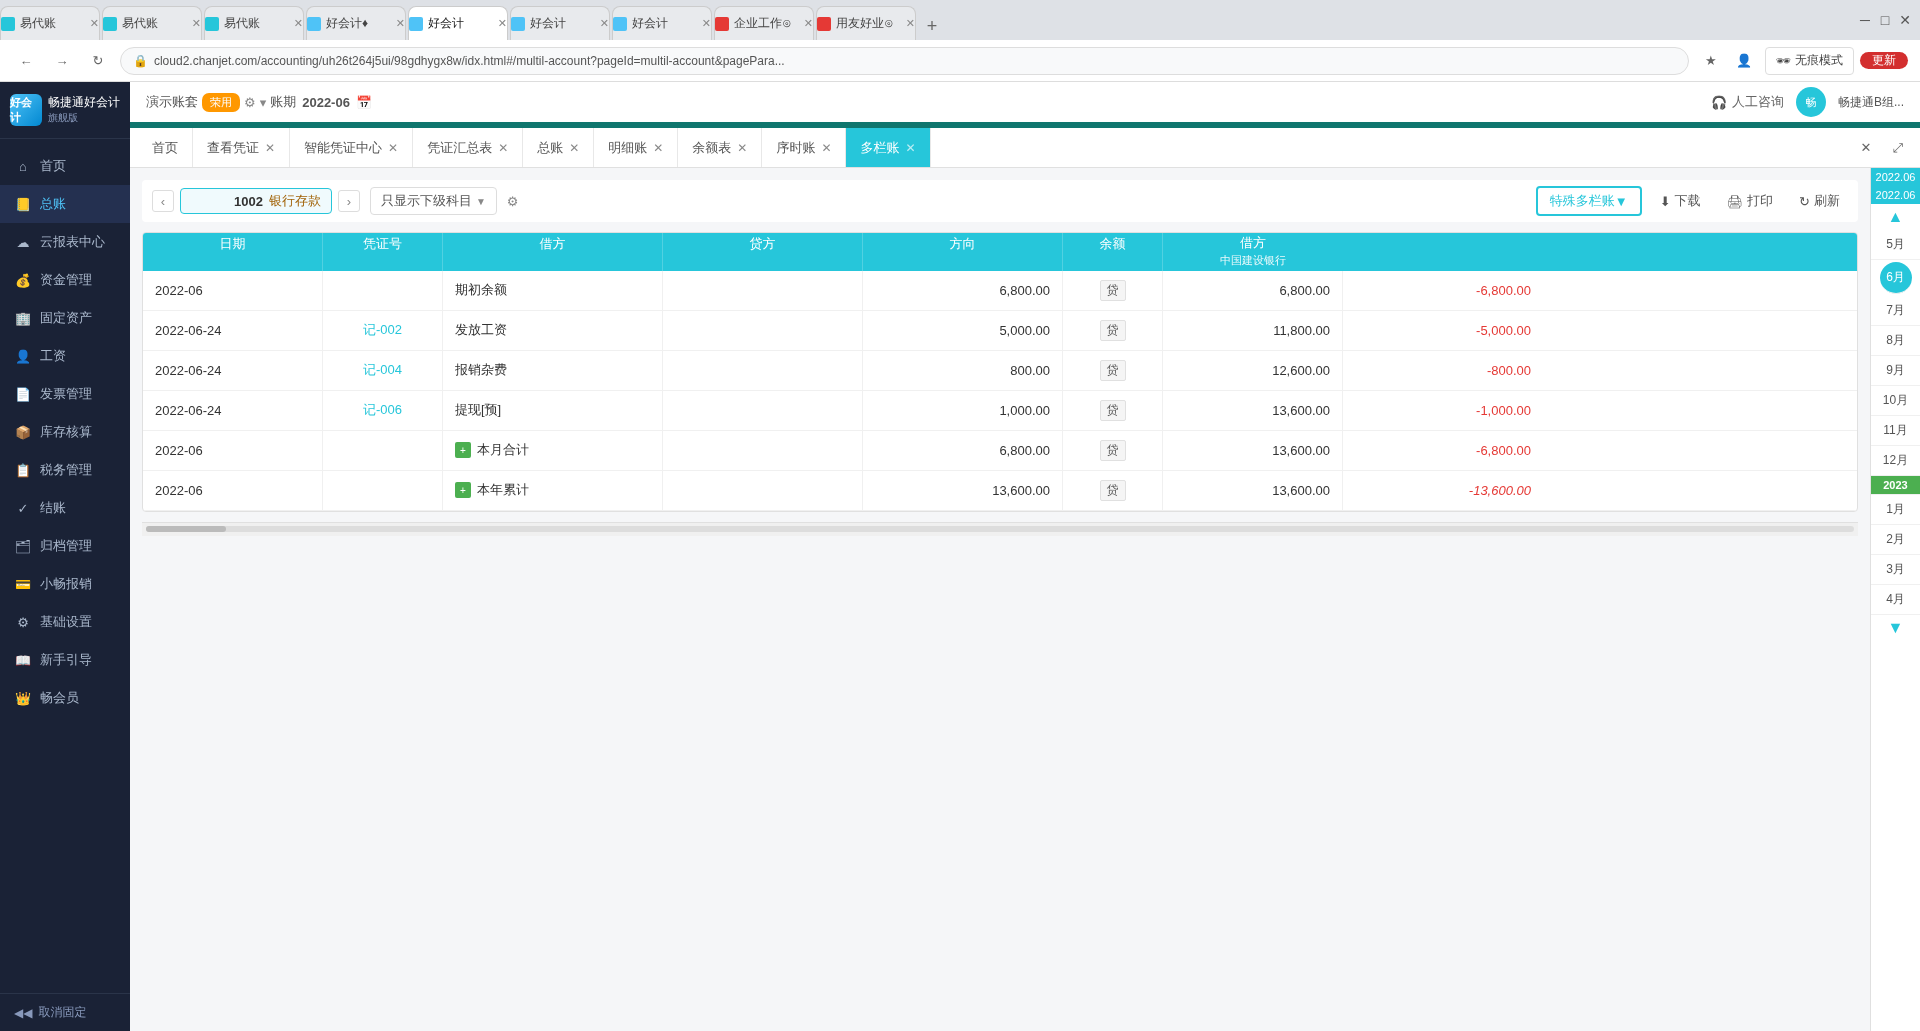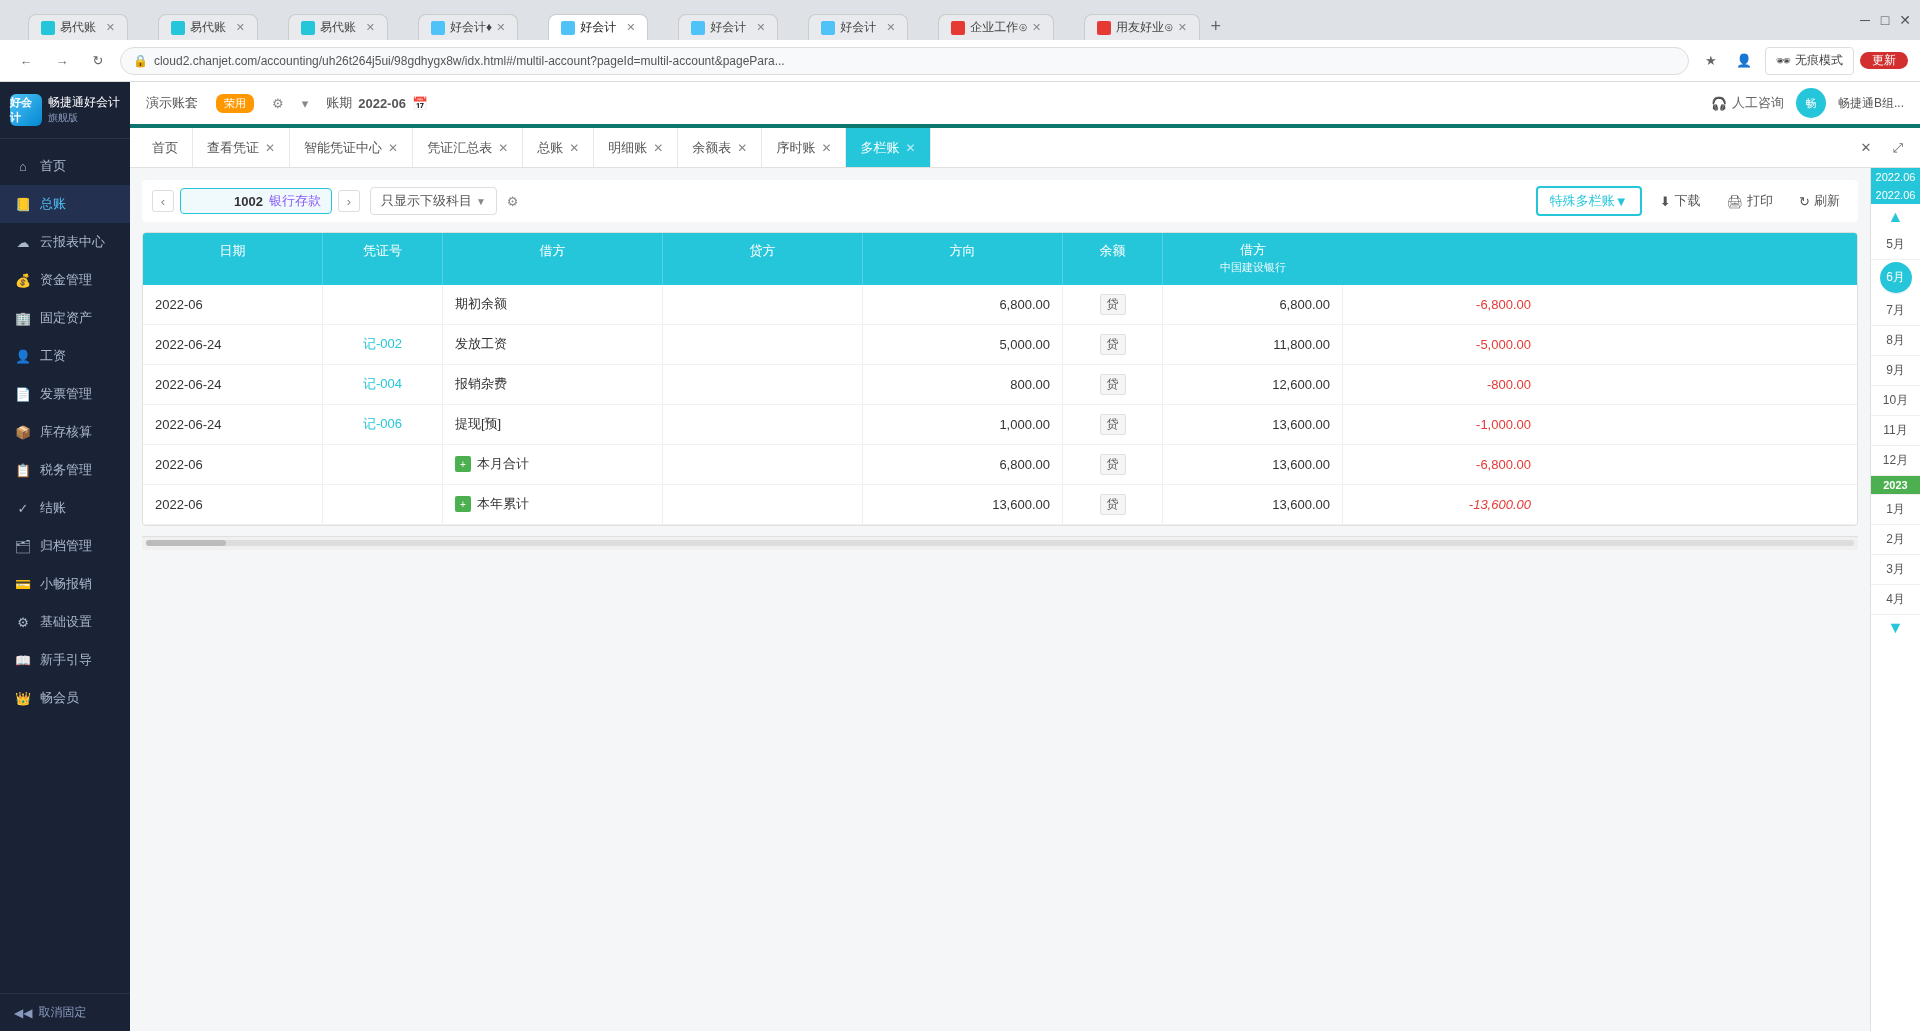--- a/index.html
+++ b/index.html
@@ -1,21 +1,21 @@
 <!DOCTYPE html>
 <html><head>
   <meta charset="utf-8">
   <style>
     * { margin: 0; padding: 0; box-sizing: border-box; }
     body { font-family: 'Microsoft YaHei', Arial, sans-serif; font-size: 13px; background: #f0f2f5; overflow: hidden; width: 1920px; height: 1031px; }
 
     
     .browser-chrome { background: #dee1e6; height: 40px; display: flex; align-items: center; }
     .tab-bar { display: flex; align-items: flex-end; height: 40px; flex: 1; overflow: hidden; }
-    .tab { display: flex; align-items: center; height: 26px; padding: 0 12px; background: #e8eaed; border-radius: 8px 8px 0 0; font-size: 12px; color: #444; min-width: 100px; max-width: 150px; cursor: pointer; border: 1px solid #ccc; border-bottom: none; margin-right: 2px; position: relative; margin-left: 28px; }
+    .tab { display: flex; align-items: center; height: 34px; padding: 0 0; background: #e8eaed; border-radius: 8px 8px 0 0; font-size: 12px; color: #444; min-width: 100px; max-width: 150px; cursor: pointer; border: 1px solid #ccc; border-bottom: none; margin-right: 2px; position: relative; }
     .tab.active { background: #fff; color: #222; z-index: 1; }
     .tab-icon { width: 14px; height: 14px; margin-right: 5px; border-radius: 2px; flex-shrink: 0; }
     .tab-label { flex: 1; overflow: hidden; white-space: nowrap; text-overflow: ellipsis; font-size: 12px; }
     .tab-close { margin-left: 4px; cursor: pointer; color: #888; font-size: 11px; }
     .new-tab-btn { width: 28px; height: 28px; display: flex; align-items: center; justify-content: center; cursor: pointer; color: #666; font-size: 18px; }
     .browser-controls { display: flex; align-items: center; gap: 6px; margin-right: 8px; }
     .win-btn { width: 14px; height: 14px; cursor: pointer; color: #555; font-size: 14px; display: flex; align-items: center; justify-content: center; }
 
     
     .address-bar-row { background: #fff; height: 42px; display: flex; align-items: center; padding: 0 12px; gap: 8px; border-bottom: 1px solid #ddd; }
@@ -40,21 +40,21 @@
     .sidebar-nav { flex: 1; overflow-y: auto; padding: 8px 0; }
     .nav-item { display: flex; align-items: center; gap: 8px; padding: 10px 14px; color: #aab8cc; cursor: pointer; font-size: 13px; }
     .nav-item.active { background: #243050; color: #4fc3f7; }
     .nav-item-icon { width: 18px; height: 18px; flex-shrink: 0; display: flex; align-items: center; justify-content: center; }
     .sidebar-footer { padding: 10px 14px; color: #8899bb; font-size: 12px; cursor: pointer; display: flex; align-items: center; gap: 6px; border-top: 1px solid #2a3449; }
 
     
     .main-content { flex: 1; display: flex; flex-direction: column; overflow: hidden; background: #f0f2f5; }
 
     
-    .app-header { height: 46px; background: #fff; display: flex; align-items: center; padding: 0 16px; border-bottom: 4px solid #0f766e; gap: 18px; }
+    .app-header { height: 46px; background: #fff; display: flex; align-items: center; padding: 0 16px; border-bottom: 6px solid #0f766e; gap: 4px; }
     .demo-badge { background: #ff9800; color: #fff; font-size: 11px; padding: 2px 8px; border-radius: 7px; }
     .period-info { display: flex; align-items: center; gap: 6px; color: #555; font-size: 13px; }
     .header-right { margin-left: auto; display: flex; align-items: center; gap: 12px; }
     .consult-btn { display: flex; align-items: center; gap: 4px; color: #666; font-size: 13px; cursor: pointer; }
     .user-avatar { width: 30px; height: 30px; background: #26c6da; border-radius: 50%; display: flex; align-items: center; justify-content: center; color: #fff; font-size: 11px; }
     .user-name { font-size: 12px; color: #555; }
 
     
     .page-tabs { height: 40px; background: #fff; display: flex; align-items: center; padding: 0 0 0 8px; border-bottom: 1px solid #e0e0e0; overflow-x: auto; }
     .page-tab { display: flex; align-items: center; height: 40px; padding: 0 14px; font-size: 13px; color: #555; cursor: pointer; border-right: 1px solid #e8e8e8; white-space: nowrap; gap: 6px; }
@@ -68,31 +68,31 @@
 
     
     .ledger-area { flex: 1; padding: 12px; overflow: auto; background: #f5f6f8; display: flex; flex-direction: column; gap: 10px; }
 
     
     .ledger-toolbar { display: flex; align-items: center; gap: 10px; background: #fff; padding: 6px 10px; border-radius: 4px; }
     .account-nav { display: flex; align-items: center; gap: 6px; }
     .nav-arrow { width: 22px; height: 22px; display: flex; align-items: center; justify-content: center; cursor: pointer; color: #888; border: 1px solid #ddd; border-radius: 3px; }
     .account-code-name { display: flex; align-items: center; gap: 6px; background: #f0fafd; border: 1px solid #26c6da; border-radius: 4px; padding: 3px 10px; min-width: 140px; }
     .account-code { font-weight: bold; color: #333; margin-left: 43px; }
-    .account-name { color: #8b5cf6; }
+    .account-name { color: #a16207; }
     .filter-btn { display: flex; align-items: center; gap: 4px; background: #fff; border: 1px solid #ddd; border-radius: 4px; padding: 4px 10px; cursor: pointer; color: #555; font-size: 13px; }
     .filter-arrow { font-size: 10px; color: #888; }
     .toolbar-right { margin-left: auto; display: flex; align-items: center; gap: 10px; }
     .multi-col-btn { background: #fff; border: 2px solid #26c6da; color: #26c6da; border-radius: 4px; padding: 4px 12px; cursor: pointer; font-size: 13px; display: flex; align-items: center; }
     .action-btn { display: flex; align-items: center; gap: 4px; color: #555; cursor: pointer; font-size: 13px; padding: 4px 8px; }
 
     
     .ledger-table { background: #fff; border-radius: 4px; overflow: hidden; border: 1px solid #e0e0e0; }
     .table-header { background: #26c6da; display: grid; grid-template-columns: 180px 120px 220px 200px 200px 100px 180px 200px; color: #fff; }
-    .th { padding: 9px 12px; font-size: 13px; font-weight: 500; text-align: center; border-right: 1px solid rgba(255,255,255,0.2); }
+    .th { padding: 2px 12px; font-size: 13px; font-weight: 500; text-align: center; border-right: 1px solid rgba(255,255,255,0.2); }
     .th:last-child { border-right: none; }
     .table-row { display: grid; grid-template-columns: 180px 120px 220px 200px 200px 100px 180px 200px; border-bottom: 1px solid #f0f0f0; }
     .td { padding: 9px 12px; font-size: 13px; color: #333; border-right: 1px solid #f0f0f0; display: flex; align-items: center; }
     .td:last-child { border-right: none; }
     .td.right { justify-content: flex-end; }
     .td.center { justify-content: center; }
     .voucher-link { color: #26c6da; text-decoration: none; cursor: pointer; }
     .summary-row { display: flex; align-items: center; gap: 6px; }
     .summary-icon { width: 16px; height: 16px; background: #4caf50; border-radius: 2px; color: #fff; font-size: 10px; display: flex; align-items: center; justify-content: center; flex-shrink: 0; }
     .direction-tag { background: #f5f5f5; border: 1px solid #e0e0e0; border-radius: 2px; padding: 1px 6px; font-size: 12px; color: #555; }

